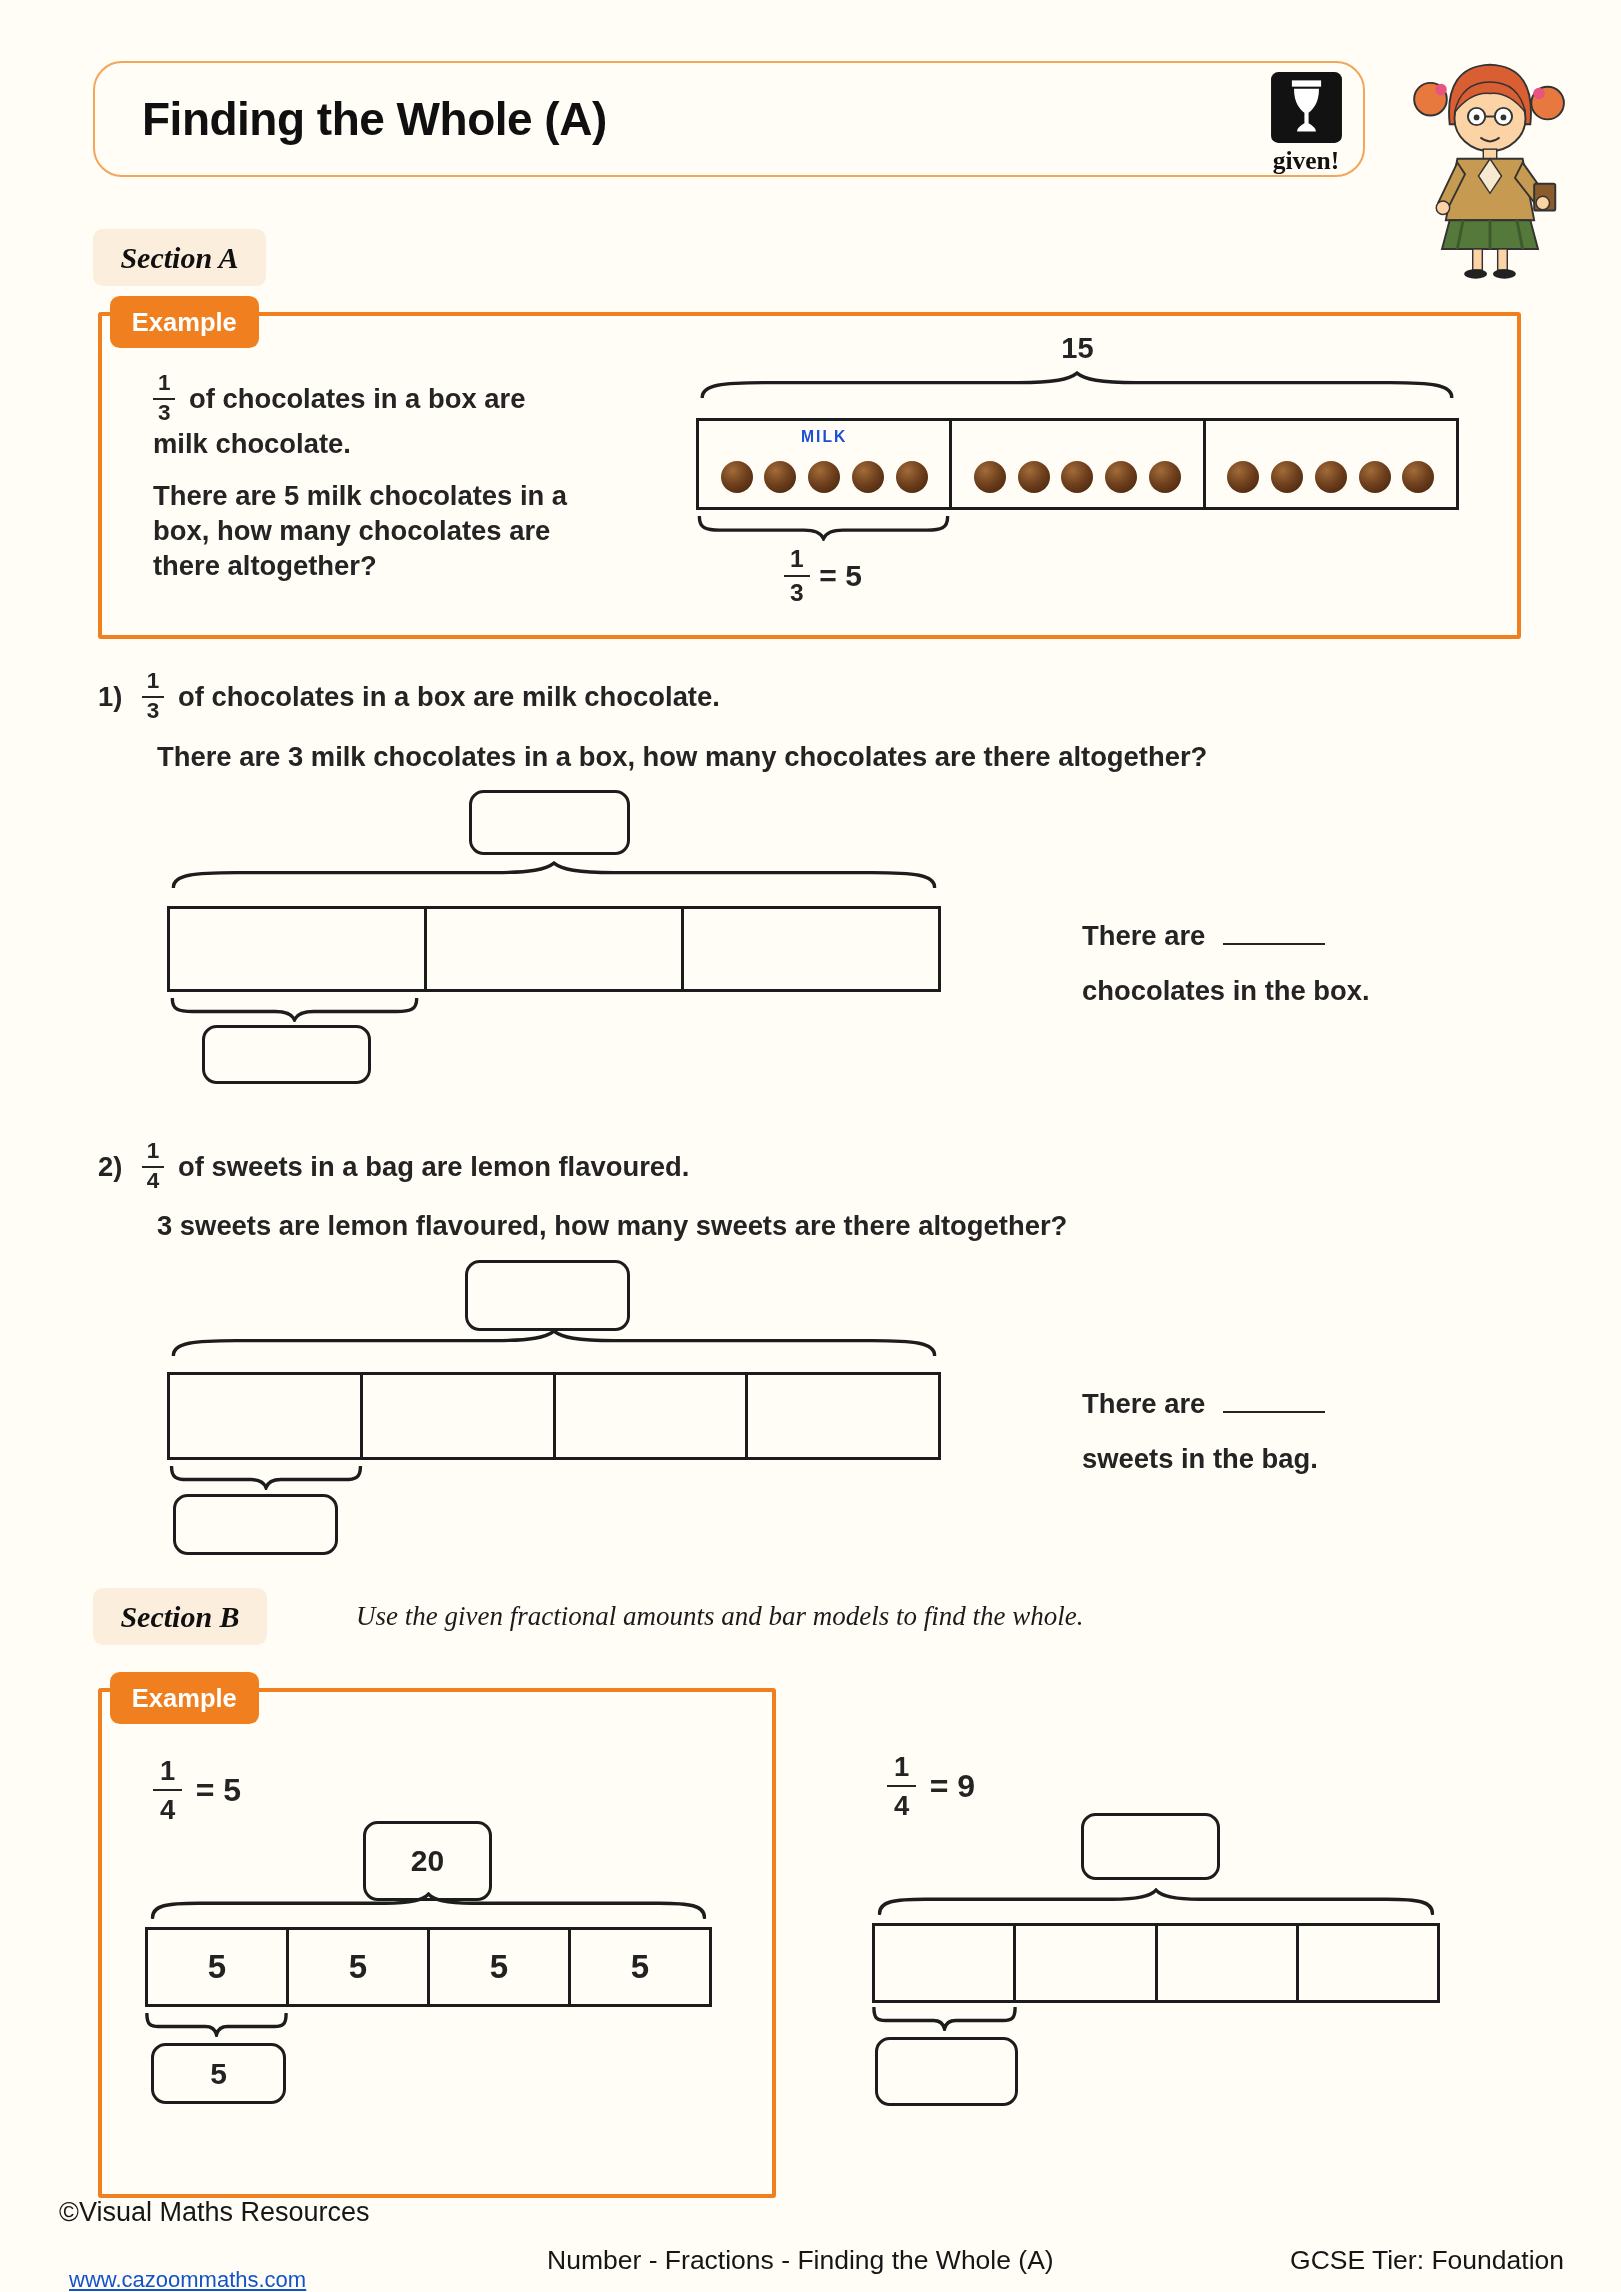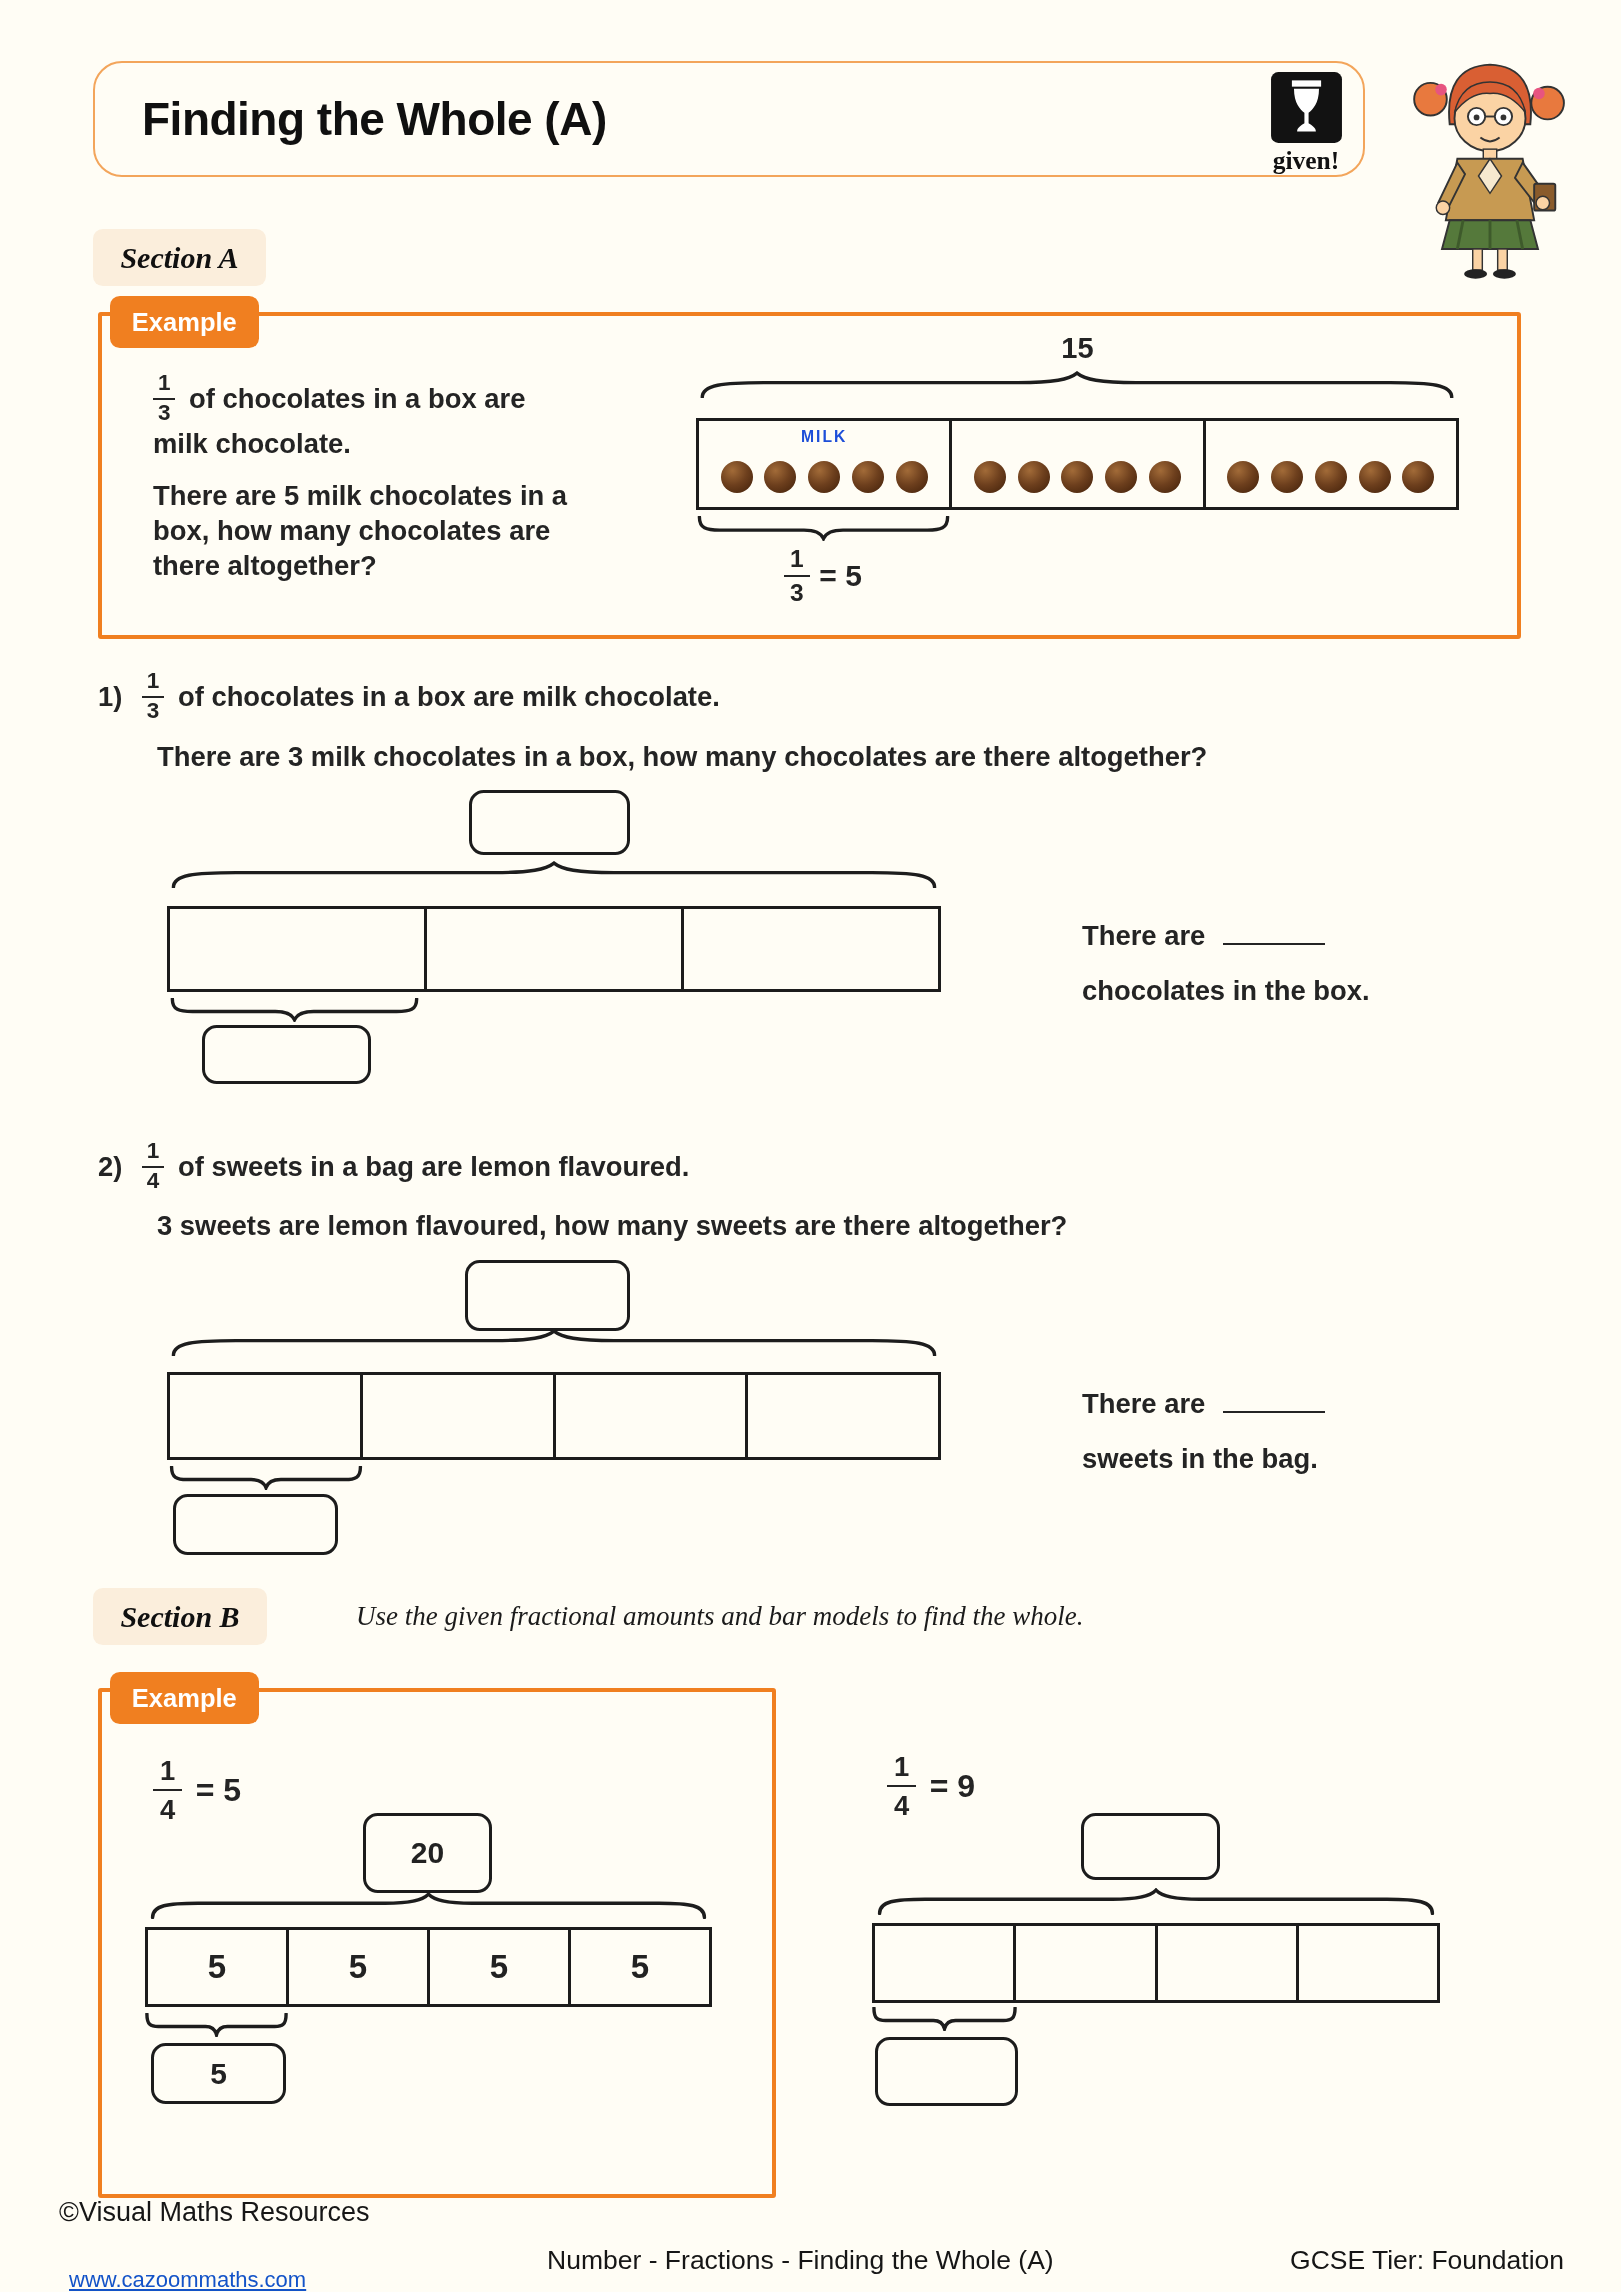--- a/index.html
+++ b/index.html
@@ -91,21 +91,21 @@
   .q2-l2{left:157px;top:1210px;}
   .q2-btop{left:465px;top:1260px;width:165px;height:71px;}
   .q2-brtop{left:163px;top:1329px;width:782px;height:27.4px;}
   .q2-bar{left:167px;top:1372px;width:774px;height:88px;}
   .q2-brbot{left:169px;top:1466px;width:194px;height:23.5px;}
   .q2-bbot{left:173px;top:1494px;width:165px;height:61px;}
   .q2-ans{left:1082px;top:1376px;font-weight:bold;font-size:27.4px;line-height:55px;color:#242424;}
 
   
   .exb-eq{left:51px;top:65px;display:flex;align-items:center;gap:13.7px;}
-  .exb-20{left:261px;top:121px;width:129px;height:80px;text-align:right;}
+  .exb-20{left:261px;top:129px;width:129px;height:80px;text-align:right;}
   .exb-brtop{left:43px;top:200px;width:567px;height:26.5px;}
   .exb-bar{left:43px;top:235px;width:567px;height:80px;}
   .exb-brbot{left:43px;top:321px;width:143px;height:23.5px;}
   .exb-5{left:49px;top:351px;width:135px;height:61px;}
 
   
   .exr-eq{left:887px;top:1753px;display:flex;align-items:center;gap:13.7px;}
   .exr-btop{left:1081px;top:1813px;width:139px;height:67px;}
   .exr-brtop{left:872px;top:1888px;width:568px;height:26.5px;}
   .exr-bar{left:872px;top:1923px;width:568px;height:80px;}

